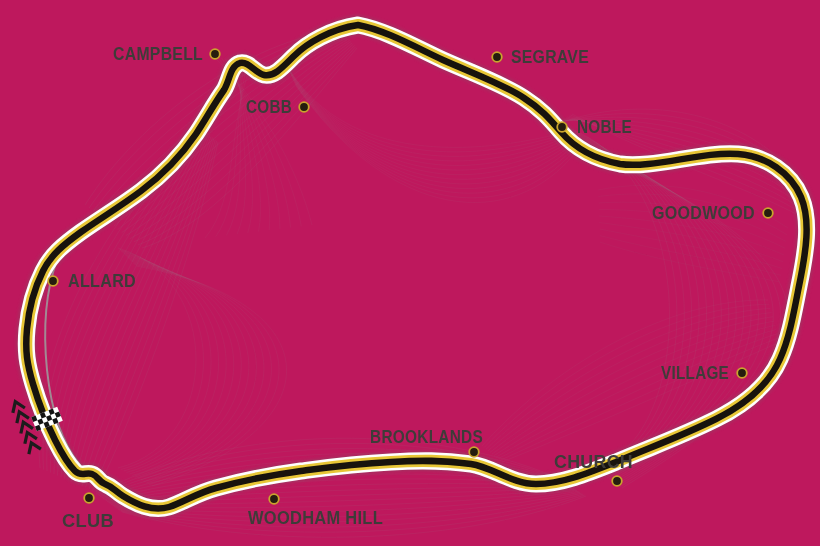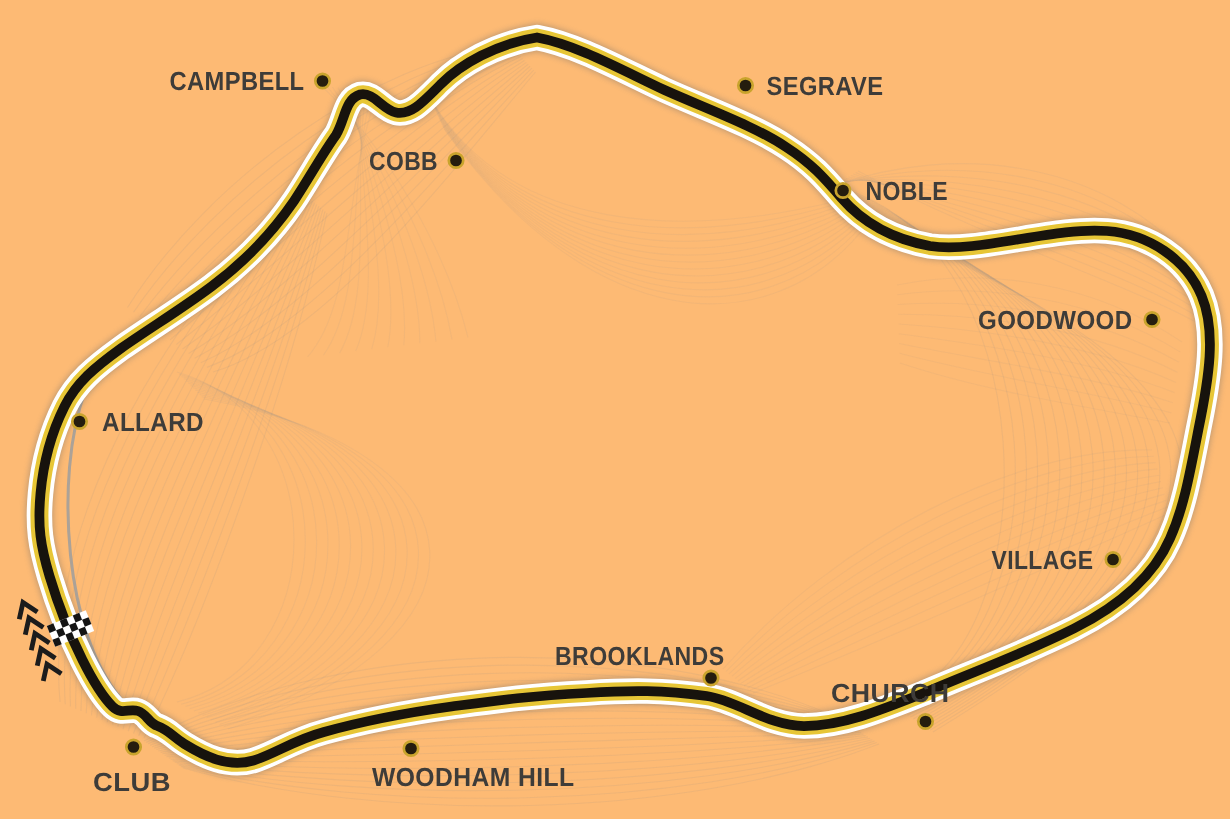--- a/index.html
+++ b/index.html
@@ -1,16 +1,16 @@
 <!DOCTYPE html>
 <html><head>
 <meta charset="utf-8">
 <style>
   html,body{margin:0;padding:0;background:#ffffff;}
-  .stage{position:relative;width:820px;height:546px;margin:0;overflow:hidden;background:#fdba74;}
+  .stage{position:relative;width:820px;height:546px;margin:0;overflow:hidden;background:#be185d;}
   svg{display:block;width:100%;height:100%;}
   .corner-label{
     font-family:"Liberation Sans", sans-serif;
     font-weight:700;
     font-size:17.5px;
     letter-spacing:.3px;
   }
 </style>
 </head>
 <body>

